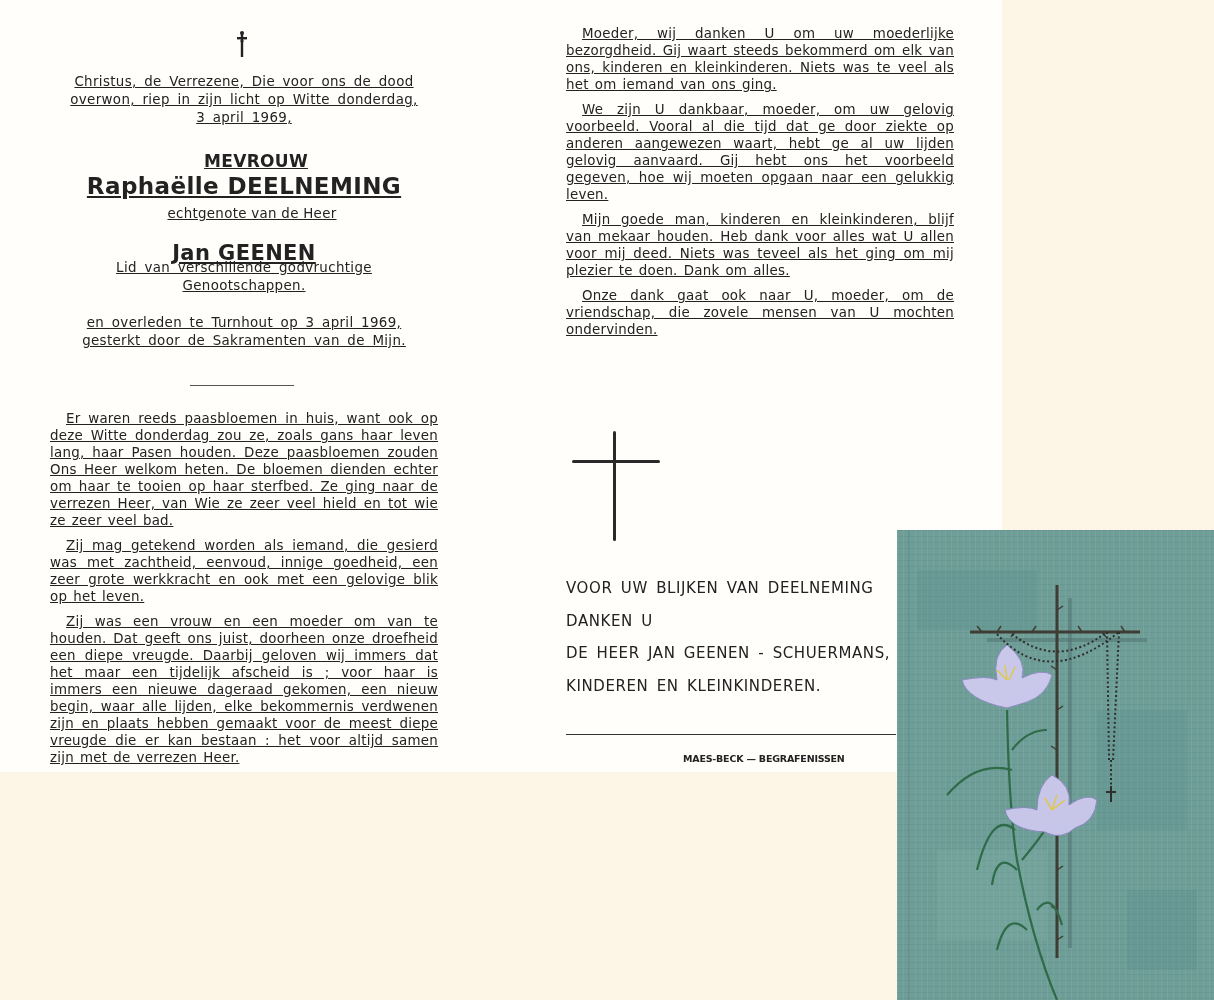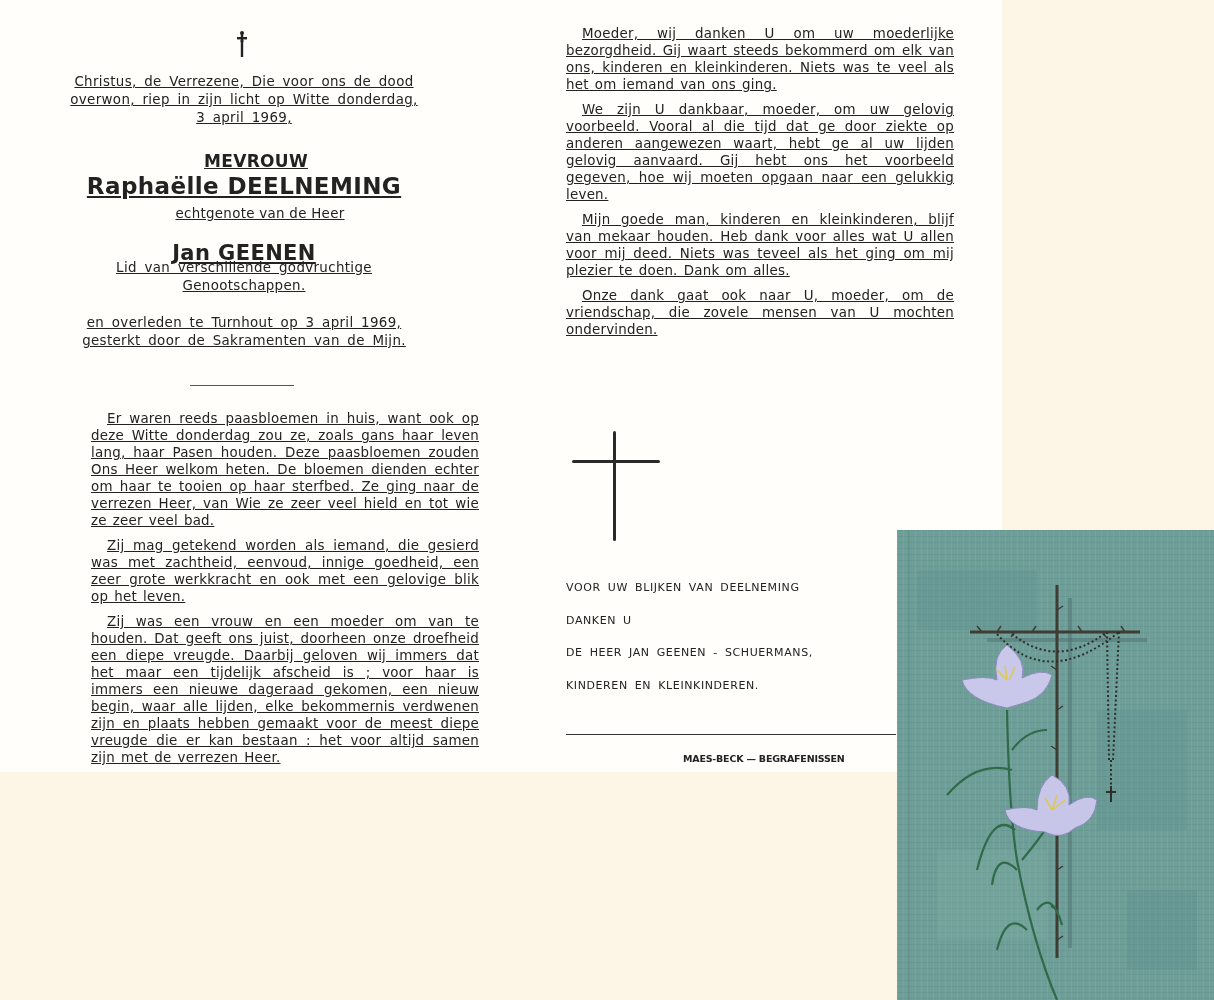--- a/index.html
+++ b/index.html
@@ -15,34 +15,34 @@
   }
   .left { position:absolute; left:50px; top:0; width:388px; }
   .small-cross {
     position:absolute; left:186px; top:30px; width:12px; height:28px;
   }
   .center { text-align:center;text-decoration:underline; }
   .t13 { font-size:13.4px; line-height:18px; }
   .intro { position:absolute; left:0; top:73px; width:388px; letter-spacing:0.35px; word-spacing:3px; }
   .mevrouw { position:absolute; left:12px; top:151px; width:388px; font-size:17px; font-weight:bold; letter-spacing:0.3px; }
   .name { position:absolute; left:0; top:173px; width:388px; font-size:23px; font-weight:bold; letter-spacing:0.4px; }
-  .spouse-label { position:absolute; left:16px; top:205px; width:388px; letter-spacing:0.3px; }
+  .spouse-label { position:absolute; left:8px; top:205px; width:388px; letter-spacing:0.3px; }
   .spouse { position:absolute; left:0; top:241px; width:388px; font-size:21px; font-weight:bold; letter-spacing:0.4px; }
   .member { position:absolute; left:0; top:259px; width:388px; letter-spacing:0.35px; word-spacing:3px; }
   .born { position:absolute; left:0; top:314px; width:388px; letter-spacing:0.35px; word-spacing:3px; }
   .sep-short { position:absolute; left:140px; top:385px; width:104px; height:1px; background:#555; }
-  .body-text { position:absolute; left:0; top:410px; width:388px;margin-left:41px; }
+  .body-text { position:absolute; left:0; top:410px; width:388px; }
   .para {
     font-size:13.4px; line-height:17px; text-align:justify; text-indent:16px;
     margin:0 0 8px 0; letter-spacing:0.25px; word-spacing:1.5px;text-decoration:underline;
   }
   .right { position:absolute; left:566px; top:25px; width:388px; }
   .big-cross { position:absolute; left:572px; top:431px; width:88px; height:110px; }
   .thanks { position:absolute; left:566px; top:578px; width:340px; }
-  .thanks-line { font-size:11px; letter-spacing:0.6px; word-spacing:3px; height:32.5px; line-height:20px; }
+  .thanks-line { font-size:15px; letter-spacing:0.6px; word-spacing:3px; height:32.5px; line-height:20px; }
   .sep-long { position:absolute; left:566px; top:734px; width:330px; height:1px; background:#333; }
   .printer { position:absolute; left:683px; top:753px; font-size:9.5px; font-weight:bold; letter-spacing:-0.2px; color:#222; }
   .painting {
     position:absolute; left:897px; top:530px; width:317px; height:470px;
     background:#6f9e98;
     overflow:hidden;
   }
 </style>
 </head>
 <body>

